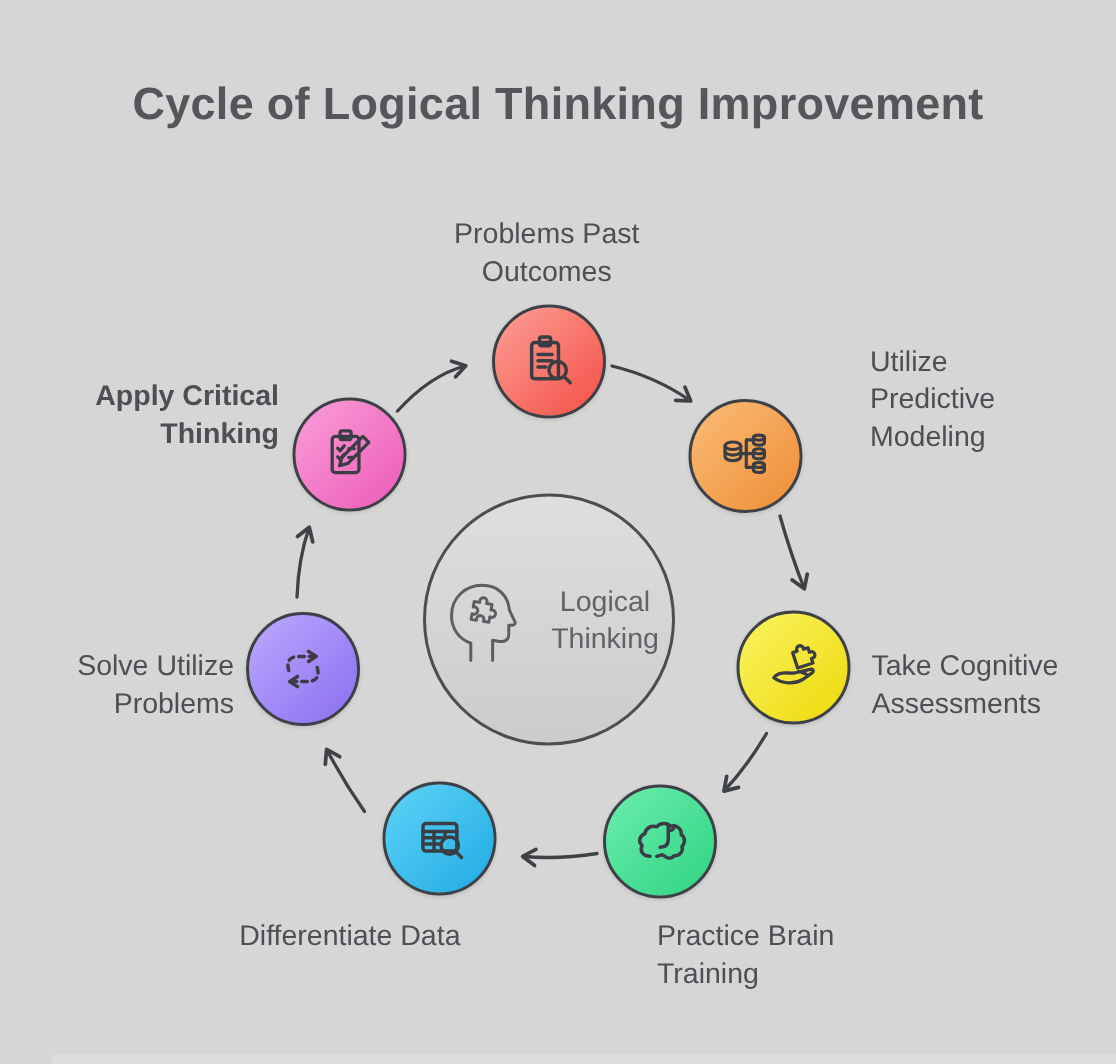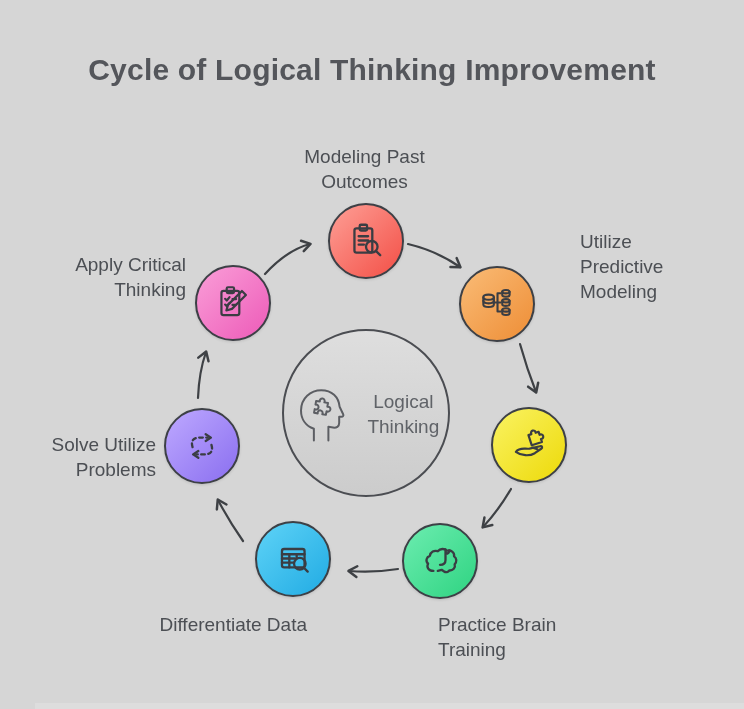--- a/index.html
+++ b/index.html
@@ -140,27 +140,28 @@
   <div class="node-circle" style="left: 195px; top: 265px; background: linear-gradient(135deg, rgb(248, 148, 211) 15%, rgb(238, 97, 187) 90%);">
     <svg width="42" height="42" viewBox="0 0 40 40" fill="none" stroke="#3a3d43" stroke-width="2.1" stroke-linecap="round" stroke-linejoin="round">
       <rect x="9" y="8.5" width="17" height="23" rx="2"></rect>
       <rect x="14" y="5" width="7" height="5.5" rx="1.2"></rect>
       <path d="M12.5,16 l1.6,1.6 2.6,-3.2 M19.5,16.3 h3.5"></path>
       <path d="M12.5,21.5 l1.6,1.6 2.6,-3.2 M19.5,21.8 h3"></path>
       <path d="M28.5,8.5 l3.8,3.8 L19,25.6 l-5.3,1.5 1.5,-5.3 z"></path>
     </svg>
   </div>
 
-  <div class="node-label" style="left:282px;top:144px;width:165px;text-align:center;">Modeling Past Outcomes</div>
+  <div class="node-label" style="left:282px;top:144px;width:165px;text-align:center;">Problems Past Outcomes</div>
 
   <div class="node-label" style="left:580px;top:229px;width:105px;text-align:left;">Utilize Predictive Modeling</div>
 
+  <div class="node-label" style="left:581px;top:432px;width:140px;text-align:left;">Take Cognitive Assessments</div>
 
   <div class="node-label" style="left:157px;top:612px;width:150px;text-align:right;">Differentiate Data</div>
 
   <div class="node-label" style="left:438px;top:612px;width:145px;text-align:left;">Practice Brain Training</div>
 
   <div class="node-label" style="left:15px;top:432px;width:141px;text-align:right;">Solve Utilize Problems</div>
 
-  <div class="node-label" style="left:45px;top:252px;width:141px;text-align:right;">Apply Critical Thinking</div>
+  <div class="node-label" style="left:45px;top:252px;width:141px;text-align:right;font-weight:bold;">Apply Critical Thinking</div>
 
   <div class="bottom-strip"></div>
 </div>
 
 </body></html>

